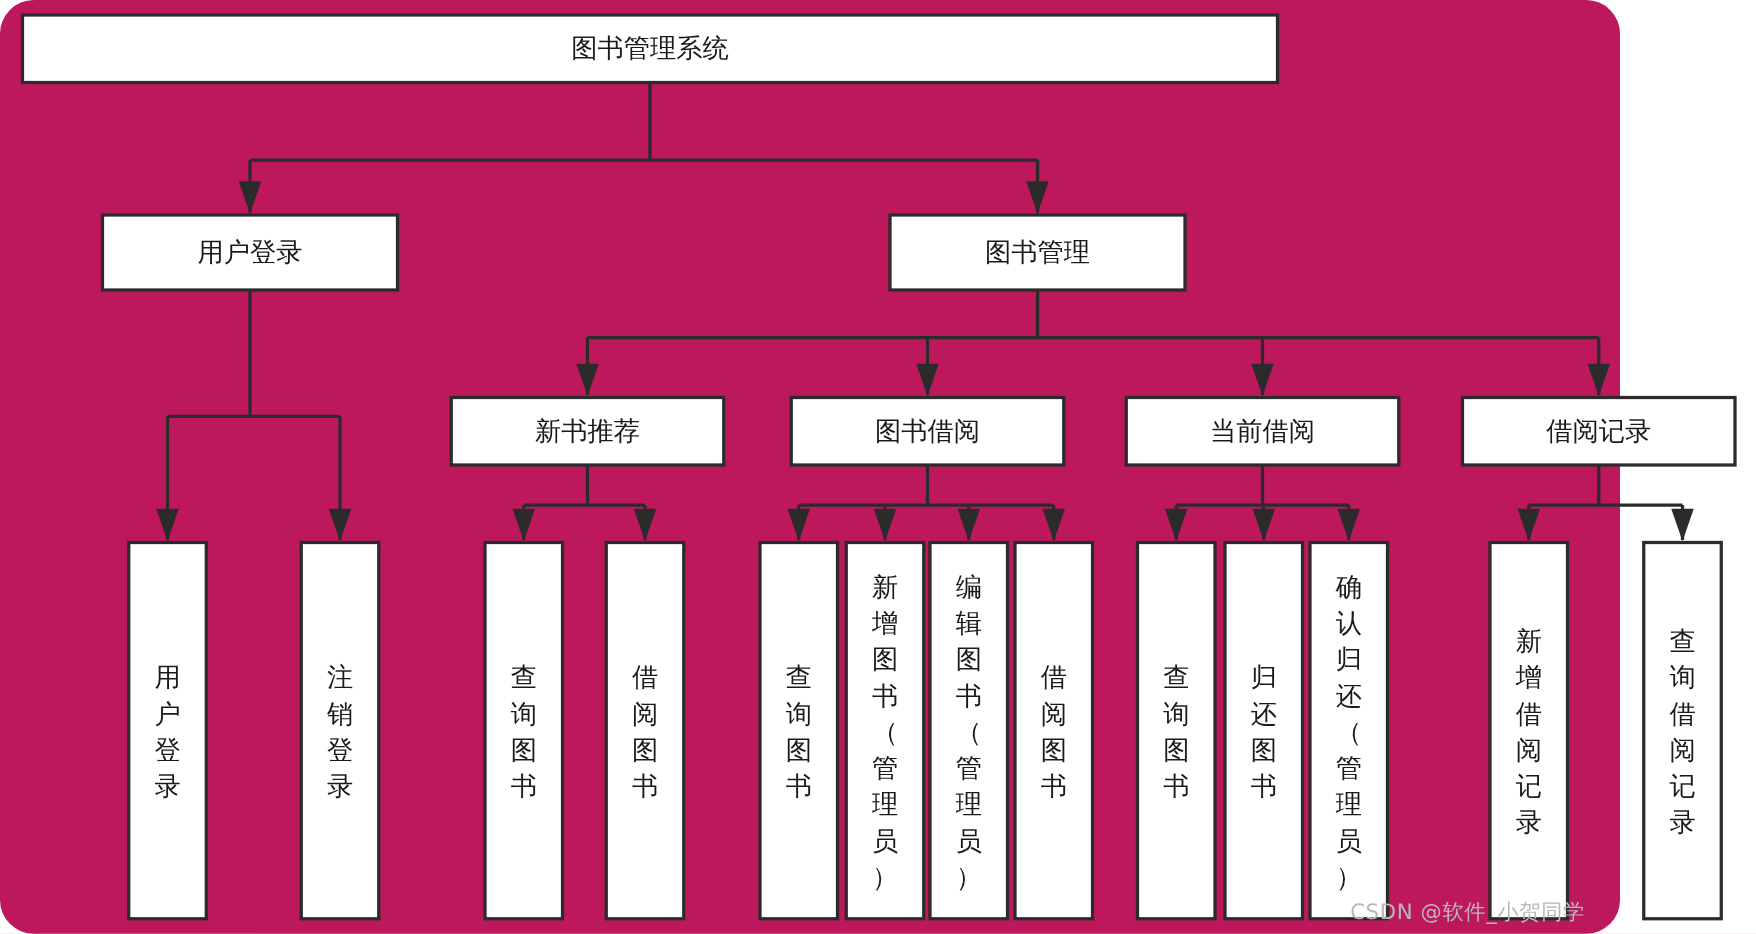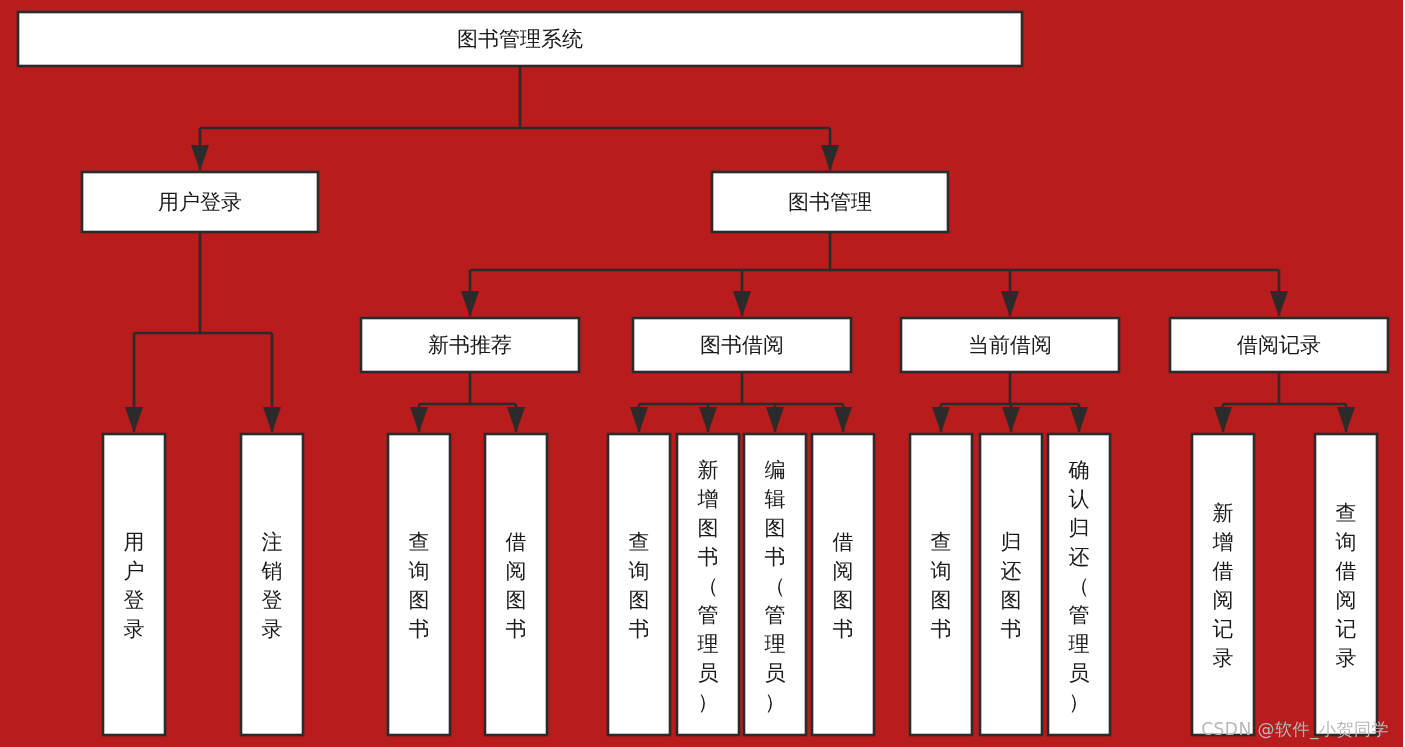--- a/index.html
+++ b/index.html
@@ -9,23 +9,24 @@
     background: #ffffff;
   }
   body {
     width: 1405px;
     height: 747px;
     overflow: hidden;
     font-family: "DejaVu Sans", "Liberation Sans", sans-serif;
   }
   #diagram-root {
     position: relative;
-    width: 1403px;
+    width: 1296px;
     height: 747px;
-    background: #b91c1c;
+    background: #be185d;
+    border-radius: 27px;
   }
   svg#diagram-canvas {
     position: absolute;
     left: 0;
     top: 0;
     width: 1405px;
     height: 747px;
     display: block;
   }
   .node-box {
@@ -51,21 +52,21 @@
     dominant-baseline: middle;
   }
   .node-label-vertical {
     fill: #1a1a1a;
     font-family: "DejaVu Sans", "Liberation Sans", sans-serif;
     font-size: 21px;
     text-anchor: middle;
   }
   .watermark-text {
     position: absolute;
-    right: 14px;
+    right: 28px;
     bottom: 6px;
     font-family: "DejaVu Sans", "Liberation Sans", sans-serif;
     font-size: 17px;
     color: #b8b8b8;
     white-space: nowrap;
     letter-spacing: 0.5px;
     pointer-events: none;
   }
 </style>
 </head>

